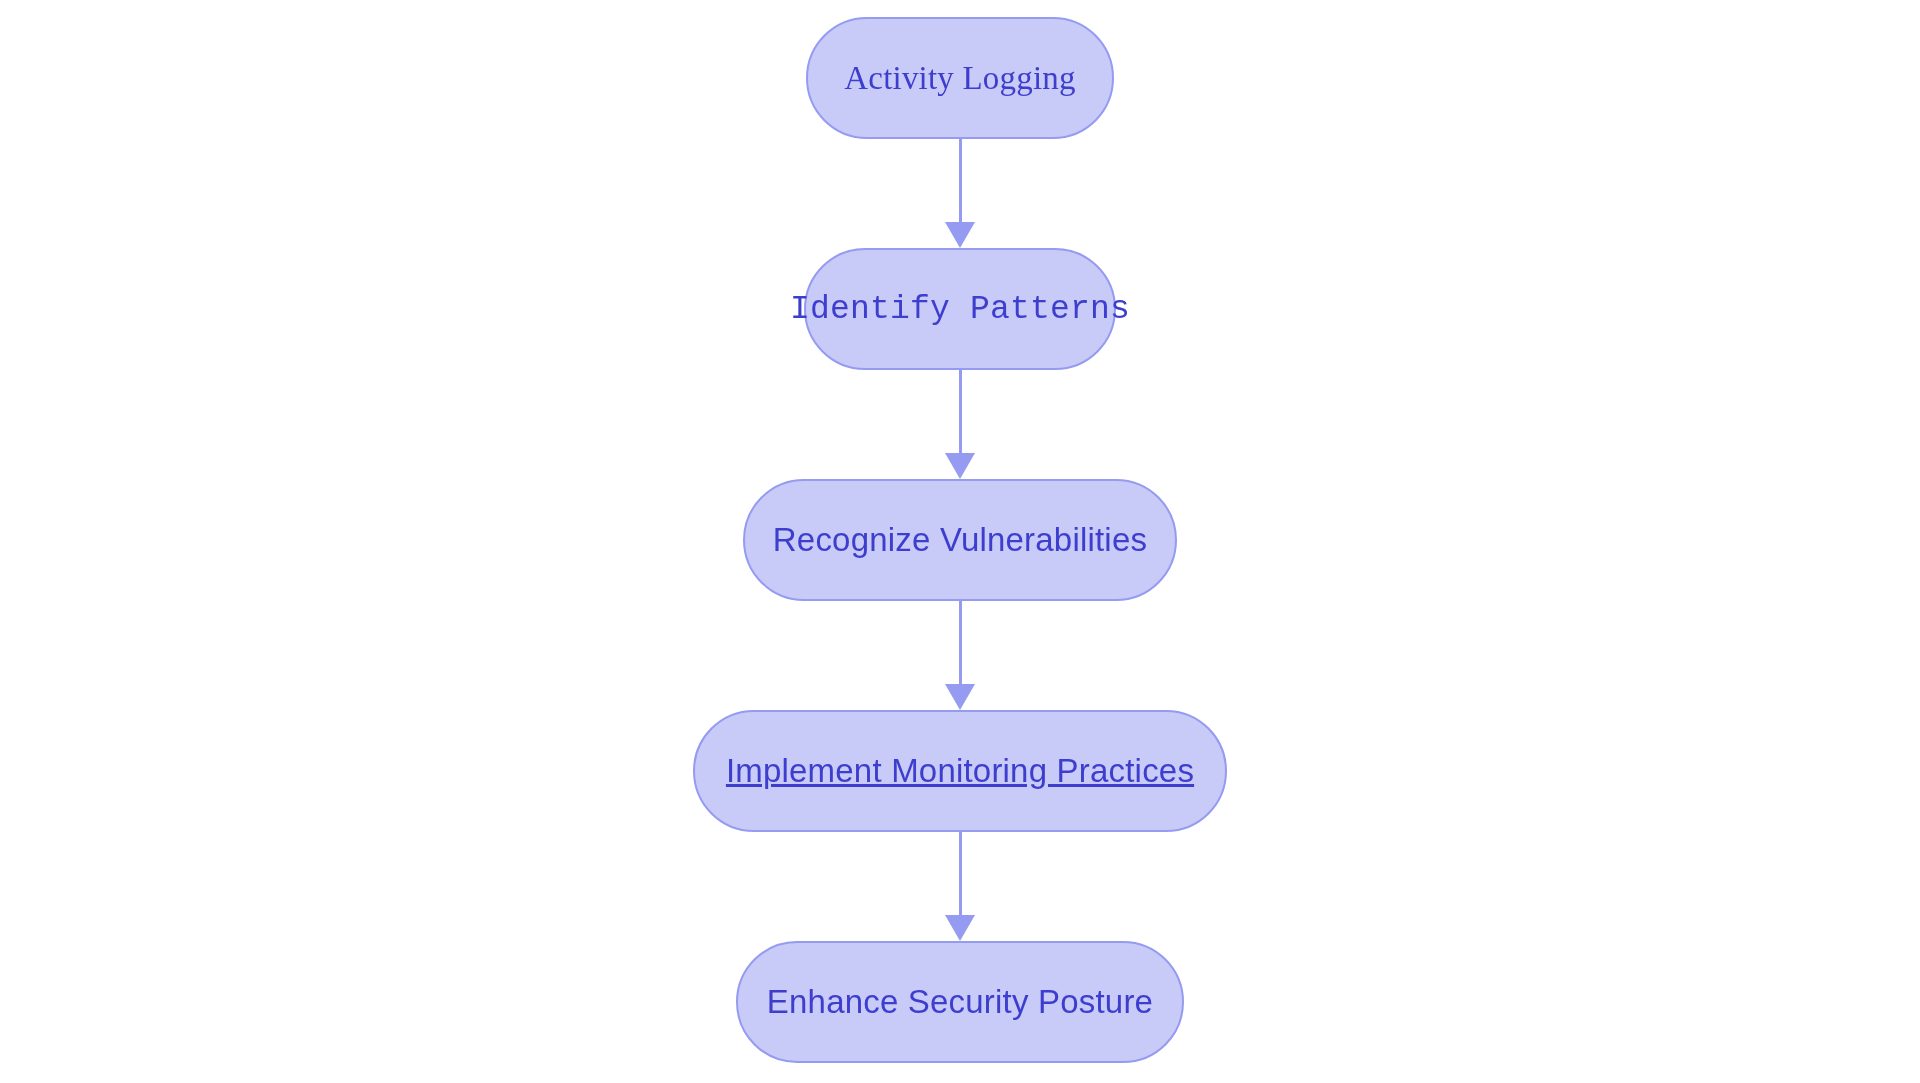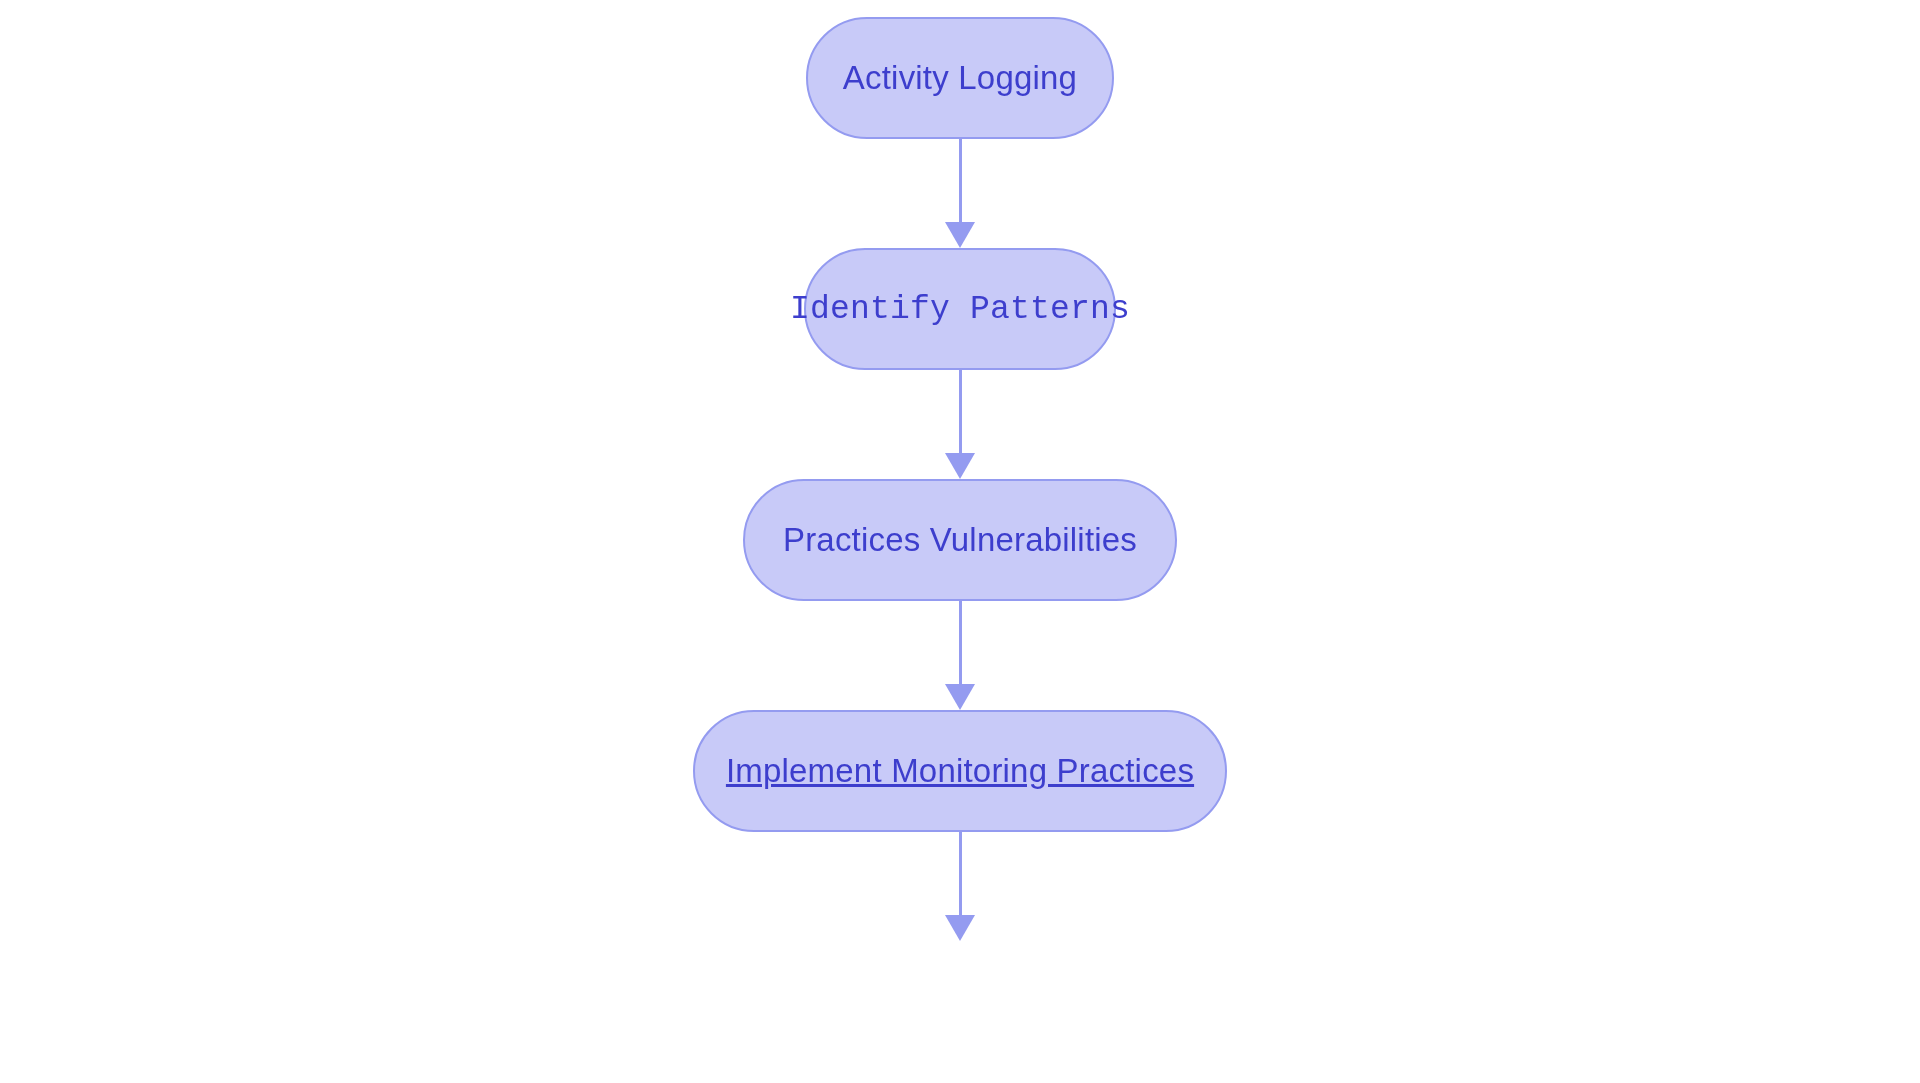--- a/index.html
+++ b/index.html
@@ -27,21 +27,21 @@
     display: flex;
     align-items: center;
     justify-content: center;
     color: var(--text_color, #3d3ecd);
     font-size: 33px;
     font-weight: 500;
     letter-spacing: 0.2px;
     white-space: nowrap;
     flex: 0 0 auto;
   }
-  .node-1 { width: 308px; margin-top: 17px; }
+  .node-1 { width: 308px; margin-top: 17px; font-family: Liberation Serif, serif; }
   .node-2 { width: 312px; font-family: Liberation Mono, monospace; }
   .node-3 { width: 434px; }
   .node-4 { width: 534px; text-decoration: underline; }
   .node-5 { width: 448px; }
   .arrow {
     height: 109px;
     width: 30px;
     display: flex;
     flex-direction: column;
     align-items: center;
@@ -77,31 +77,34 @@
   <div class="node node-2">
     <span>Identify Patterns</span>
   </div>
 
   <div class="arrow">
     <div class="arrow-line"></div>
     <div class="arrow-head"></div>
   </div>
 
   <div class="node node-3">
-    <span>Practices Vulnerabilities</span>
+    <span>Recognize Vulnerabilities</span>
   </div>
 
   <div class="arrow">
     <div class="arrow-line"></div>
     <div class="arrow-head"></div>
   </div>
 
   <div class="node node-4">
     <span>Implement Monitoring Practices</span>
   </div>
 
   <div class="arrow">
     <div class="arrow-line"></div>
     <div class="arrow-head"></div>
   </div>
 
+  <div class="node node-5">
+    <span>Enhance Security Posture</span>
+  </div>
 
 </div>
 
 </body></html>

